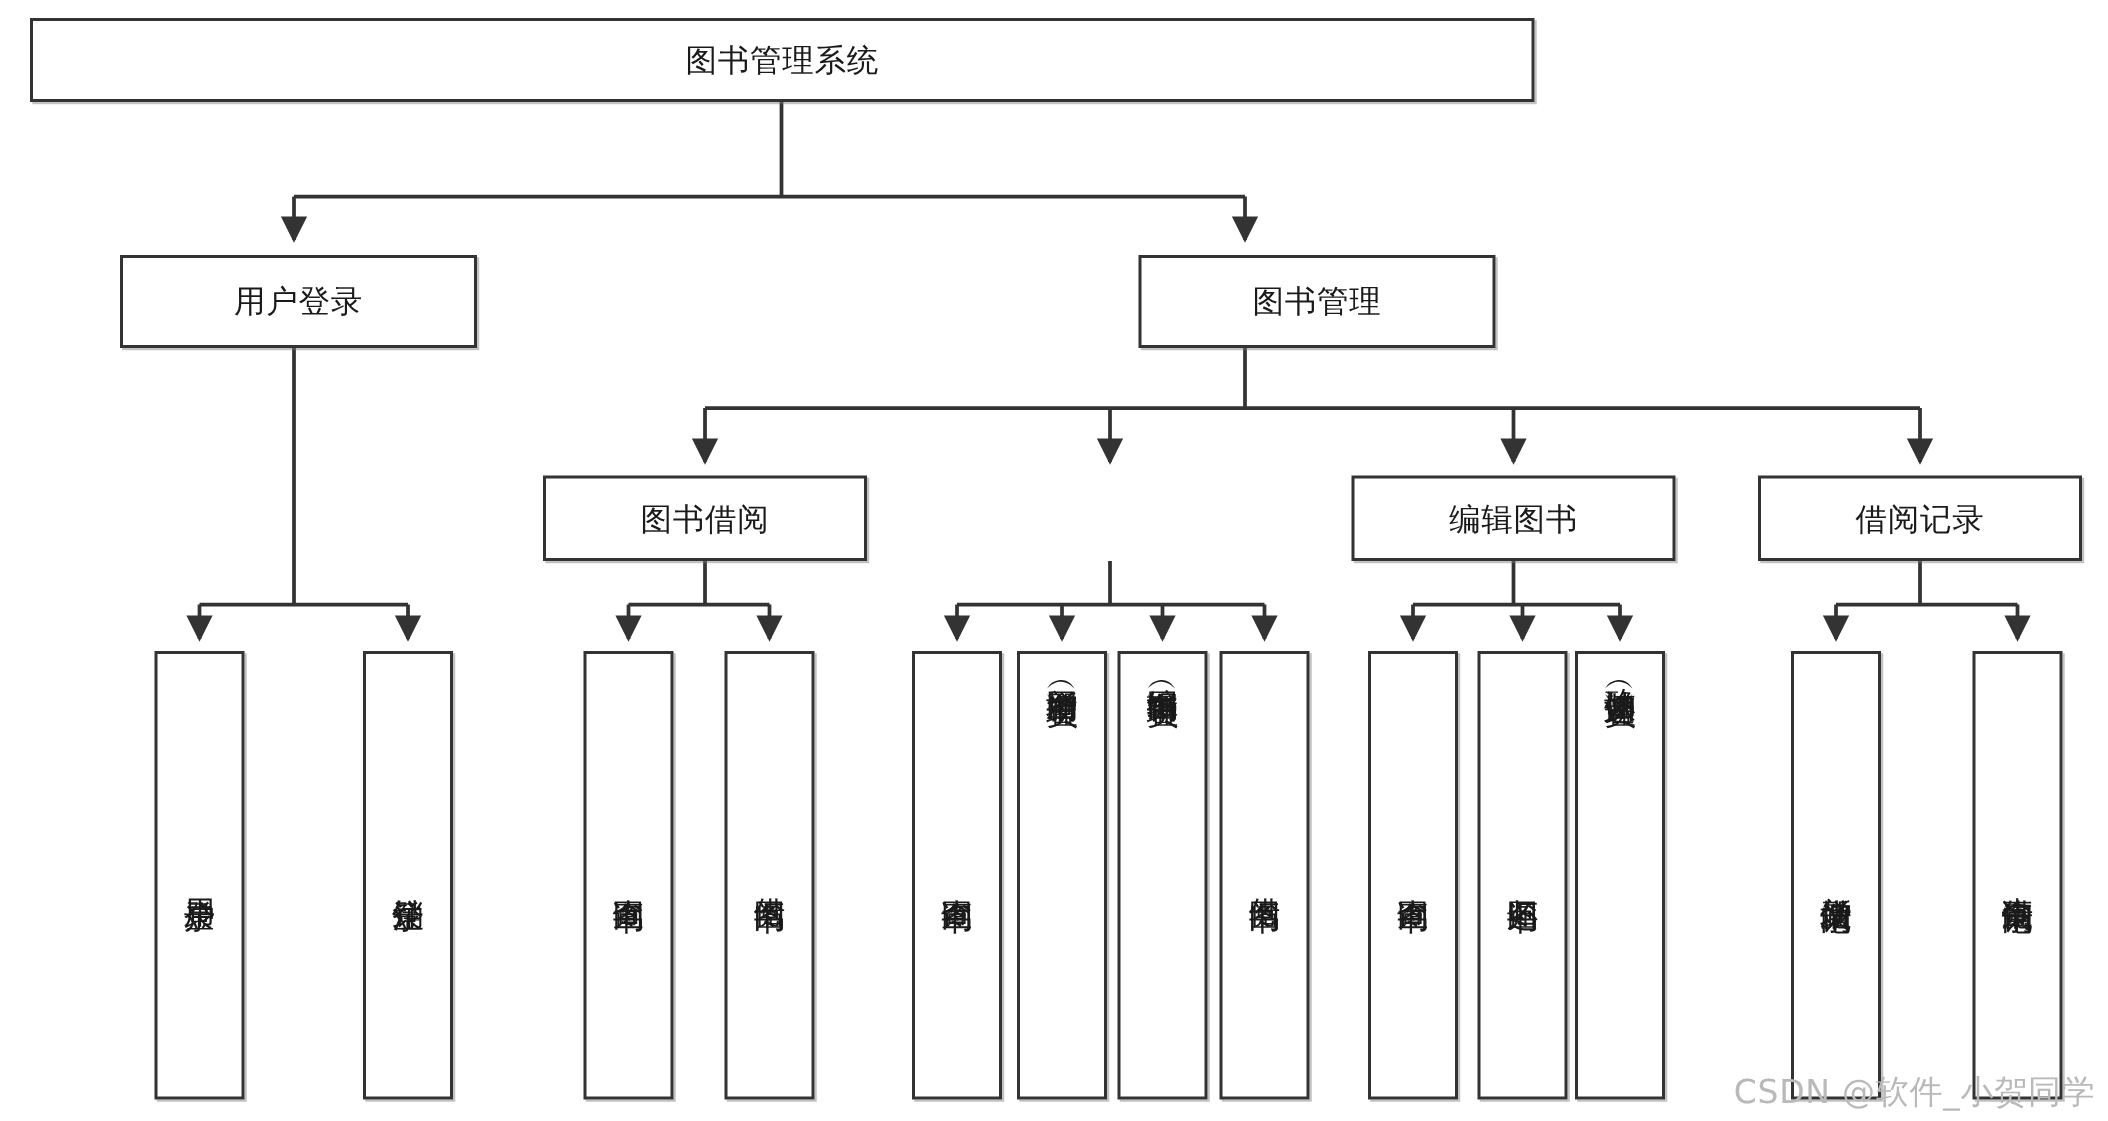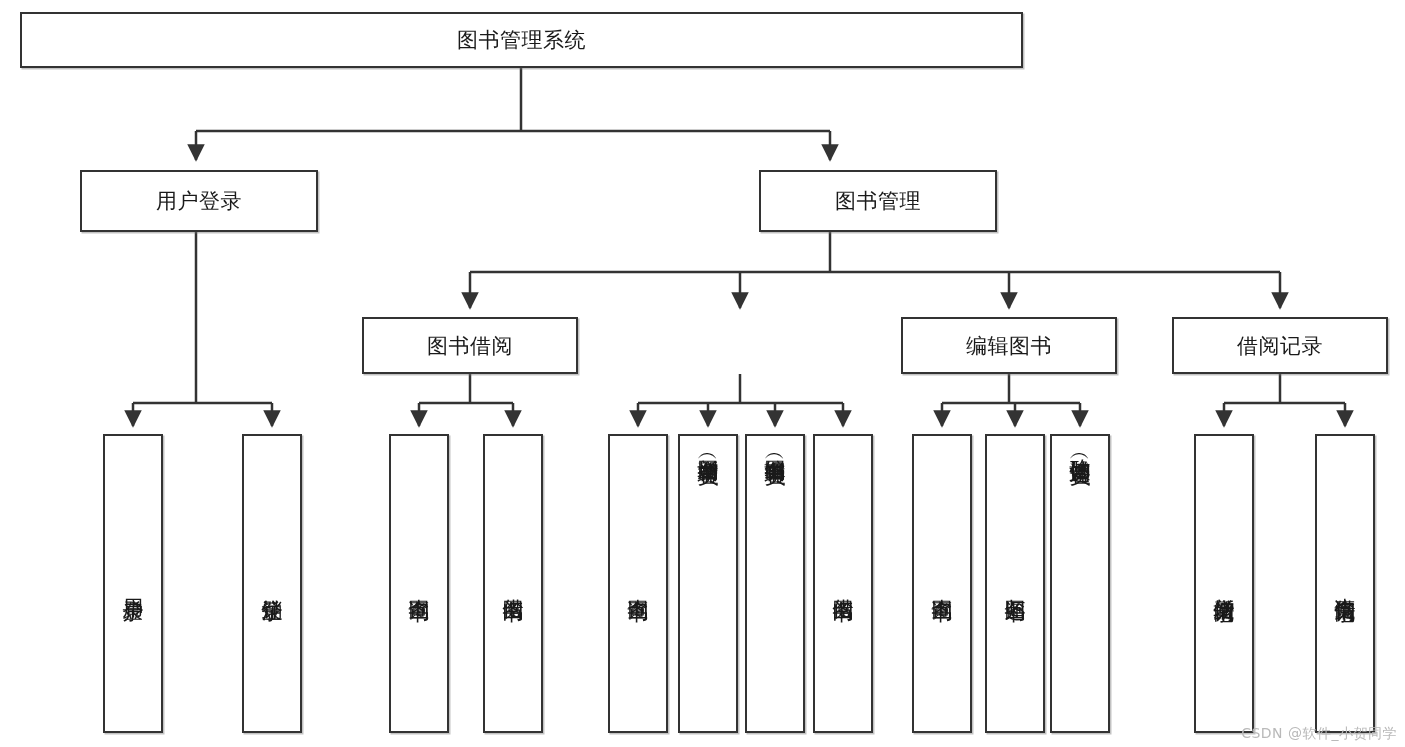--- a/index.html
+++ b/index.html
@@ -56,21 +56,21 @@
     white-space: nowrap;
     display: block;
   }
   .node.vert.align-top {
     justify-content: flex-start;
   }
   .watermark {
     position: absolute;
     right: 8px;
     bottom: 4px;
-    font-size: 14px;
+    font-size: 22px;
     color: #b9b9b9;
     white-space: nowrap;
     letter-spacing: 0.5px;
   }
 </style>
 </head>
 <body>
 
 <div id="canvas">
 

